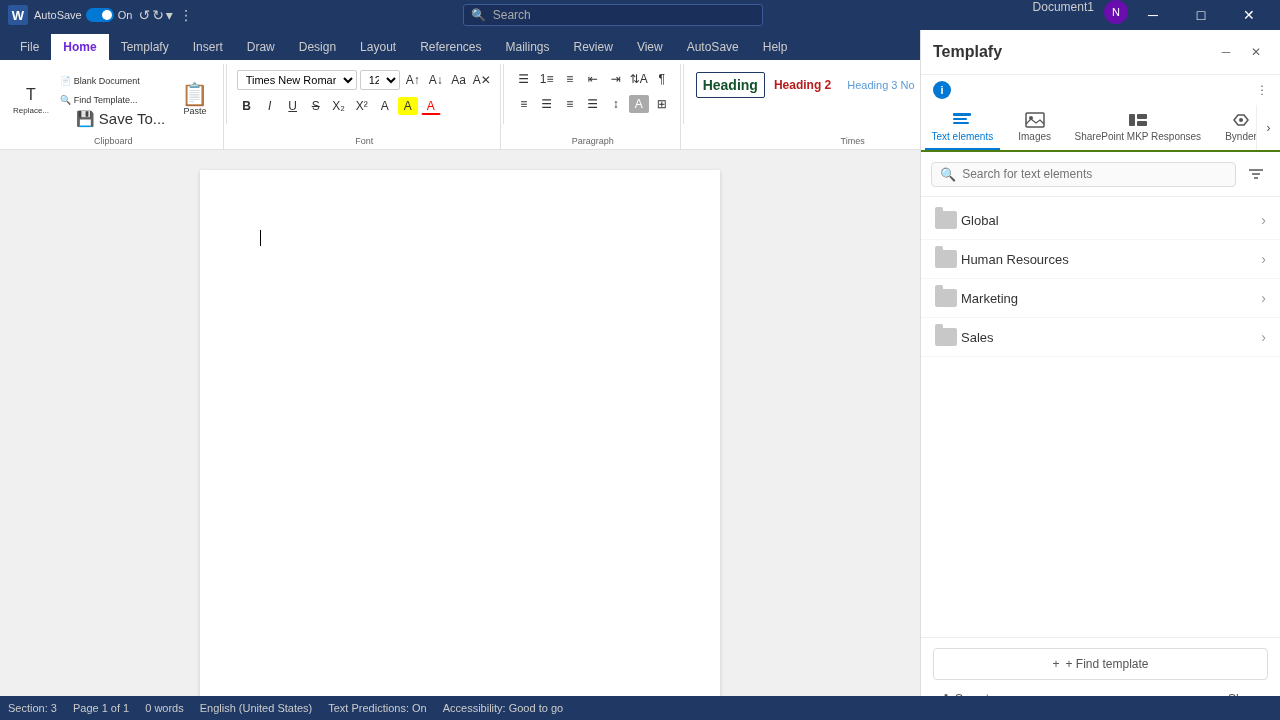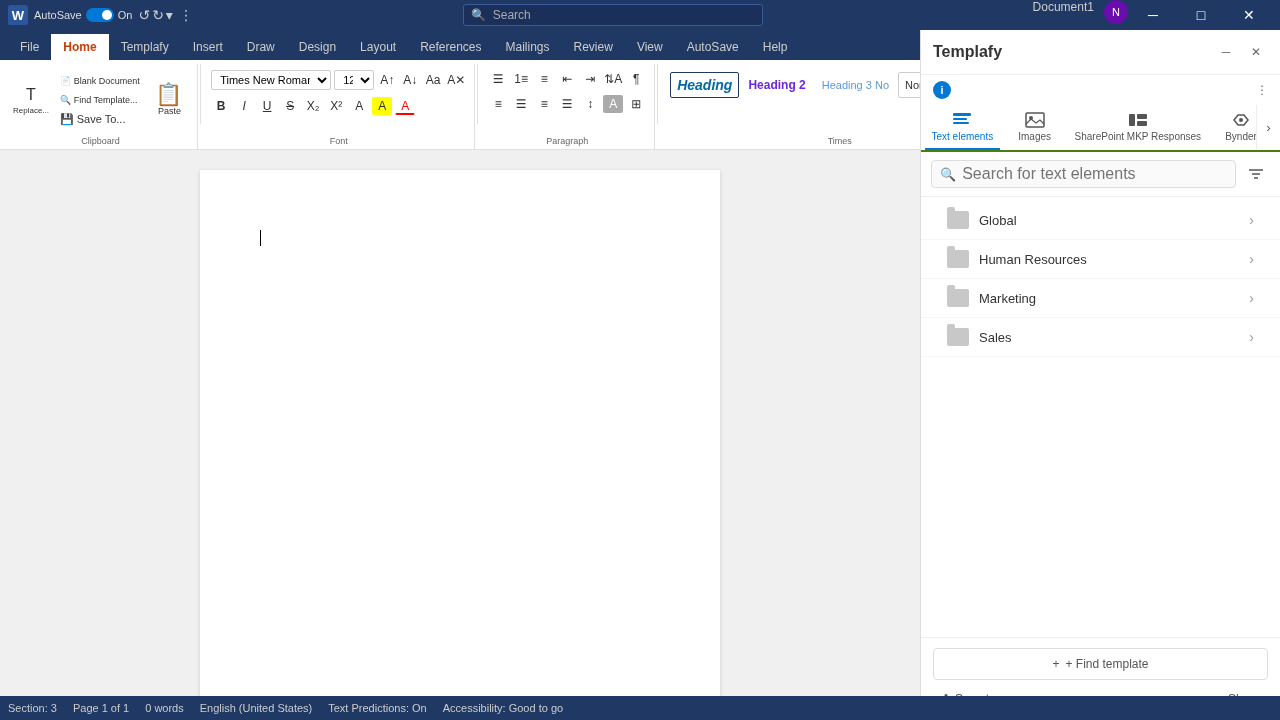--- a/index.html
+++ b/index.html
@@ -51,21 +51,21 @@
       padding: 4px 12px;
       font-size: 12px;
       color: #ccc;
       cursor: pointer;
       height: 26px;
       display: flex;
       align-items: center;
     }
     .ribbon-tab.active {
       background: white;
-      color: #c2410c;
+      color: #6d28d9;
       font-weight: 600;
     }
 
     
     #ribbon-content {
       height: 90px;
       background: white;
       display: flex;
       align-items: stretch;
       padding: 4px 4px 0 4px;
@@ -156,35 +156,35 @@
       align-items: center;
       gap: 6px;
       border: 1px solid #ddd;
       border-radius: 4px;
       padding: 4px 8px;
       background: #fafafa;
     }
     .search-input-wrap input {
       border: none;
       background: transparent;
-      font-size: 16px;
+      font-size: 12px;
       outline: none;
       flex: 1;
       color: #be185d;
     }
     .filter-btn { width: 28px; height: 28px; display: flex; align-items: center; justify-content: center; cursor: pointer; color: #555; }
 
     #folder-list { flex: 1; overflow-y: auto; padding: 4px 0; }
     .folder-item {
       display: flex;
       align-items: center;
-      padding: 10px 26px;
+      padding: 10px 14px;
       cursor: pointer;
       border-bottom: 1px solid #f5f5f5;
-      gap: 10px;
+      gap: 4px;
     }
     .folder-icon { width: 22px; height: 18px; background: #c8c8c8; border-radius: 2px; position: relative; flex-shrink: 0; }
     .folder-icon::before { content: ''; position: absolute; top: -4px; left: 0; width: 8px; height: 5px; background: #c8c8c8; border-radius: 2px 2px 0 0; }
     .folder-name { flex: 1; font-size: 13px; color: #333; }
     .folder-chevron { color: #999; font-size: 14px; }
 
     #panel-footer {
       padding: 10px 12px;
       border-top: 1px solid #eee;
       display: flex;
@@ -287,22 +287,22 @@
     .fmt-btn.italic { font-style: italic; }
     .fmt-btn.underline { text-decoration: underline; }
 
     
     .styles-row { display: flex; align-items: center; gap: 2px; padding: 2px; }
     .style-btn {
       padding: 2px 6px; border-radius: 2px; cursor: pointer; font-size: 11px;
       border: 1px solid transparent; white-space: nowrap; height: 26px; display: flex;
       align-items: center; justify-content: center;
     }
-    .style-heading1 { color: #0369a1; font-size: 14px; font-weight: bold; border-color: #1f3864; font-style: italic; }
-    .style-heading2 { color: #6d28d9; font-size: 12px; font-weight: bold; }
+    .style-heading1 { color: #14532d; font-size: 14px; font-weight: bold; border-color: #1f3864; }
+    .style-heading2 { color: #b91c1c; font-size: 12px; font-weight: bold; }
     .style-heading3 { color: #5b9bd5; font-size: 11px; }
     .style-normal { color: #333; font-size: 11px; border-color: #ccc; }
     .styles-scroll { display: flex; align-items: center; gap: 2px; overflow: hidden; }
     .right-ribbon-btn {
       display: flex; align-items: center; gap: 3px; padding: 3px 8px;
       border-radius: 3px; cursor: pointer; font-size: 11px; color: #333; border: 1px solid #ccc;
     }
     .right-ribbon-btn.blue { background: #0078d4; color: white; border-color: #0078d4; }
 
     
@@ -371,21 +371,21 @@
 
       <div style="display:flex;flex-direction:column;gap:2px;margin-right:4px;">
         <div class="rb-small-btn" style="font-size:9px;flex-direction:column;align-items:center;width:38px;height:32px;padding:2px;">
           <span style="font-size:16px;">T</span>
           <span style="font-size:8px;">Replace...</span>
         </div>
       </div>
       <div style="display:flex;flex-direction:column;gap:1px;">
         <div class="rb-small-btn" style="font-size:9px;">📄 Blank Document</div>
         <div class="rb-small-btn" style="font-size:9px;">🔍 Find Template...</div>
-        <div class="rb-small-btn" style="font-size:11px;">💾 Save To...</div>
+        <div class="rb-small-btn" style="font-size:15px;margin-left:16px;">💾 Save To...</div>
       </div>
       <div style="margin-left:4px;">
         <div style="display:flex;flex-direction:column;align-items:center;">
           <div class="rb-big-btn">
             <span class="rb-big-icon">📋</span>
             <span style="font-size:9px;">Paste</span>
           </div>
         </div>
       </div>
     </div>

